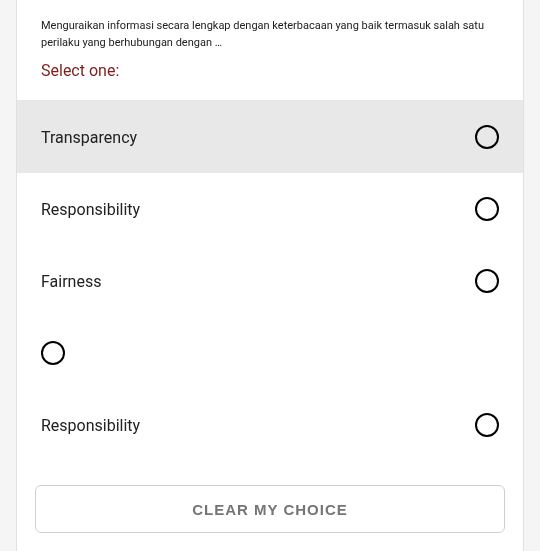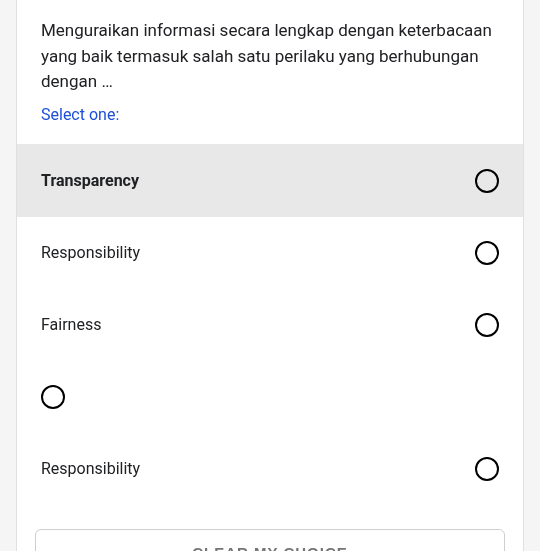--- a/index.html
+++ b/index.html
@@ -19,42 +19,41 @@
       margin: 0 16px;
       height: 100%;
       position: relative;
       border-left: 1px solid #e0e0e0;
       border-right: 1px solid #e0e0e0;
     }
     .question-header {
       padding: 18px 24px 20px 24px;
     }
     .question-text {
-      font-size: 17px;
+      font-size: 11px;
       line-height: 1.5;
       color: #202124;
       margin-bottom: 10px;
     }
     .select-one {
       font-size: 16px;
-      color: #1d4ed8;
+      color: #7f1d1d;
     }
     .options {
       border-top: 1px solid #e8e8e8;
     }
     .option {
       display: flex;
       align-items: center;
       justify-content: space-between;
       padding: 24px;
       cursor: pointer;
     }
     .option.highlighted {
       background: #e8e8e8;
-      font-weight: bold;
     }
     .option-label {
       font-size: 16px;
       color: #202124;
     }
     .radio-circle {
       width: 24px;
       height: 24px;
       border: 2.5px solid #000;
       border-radius: 50%;

